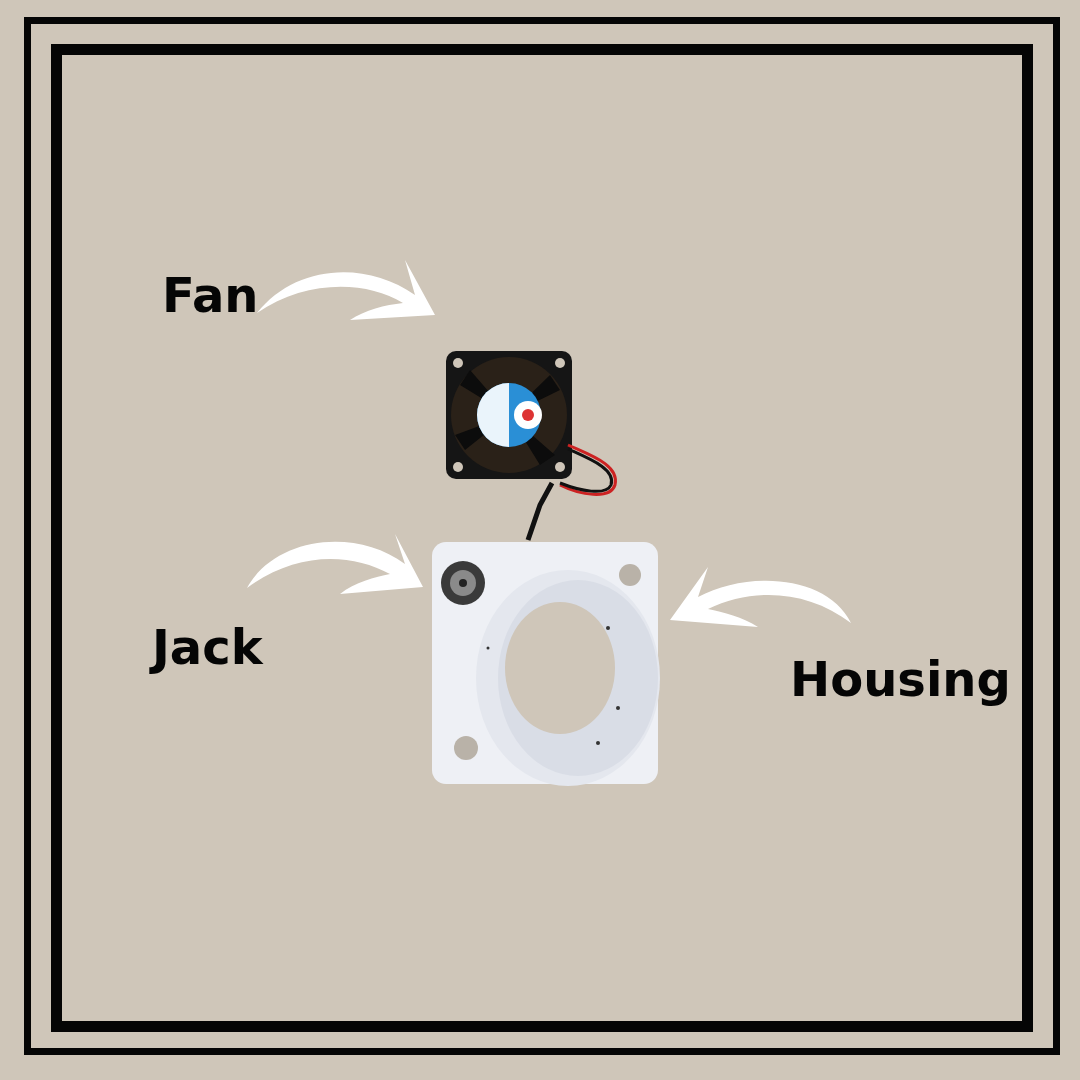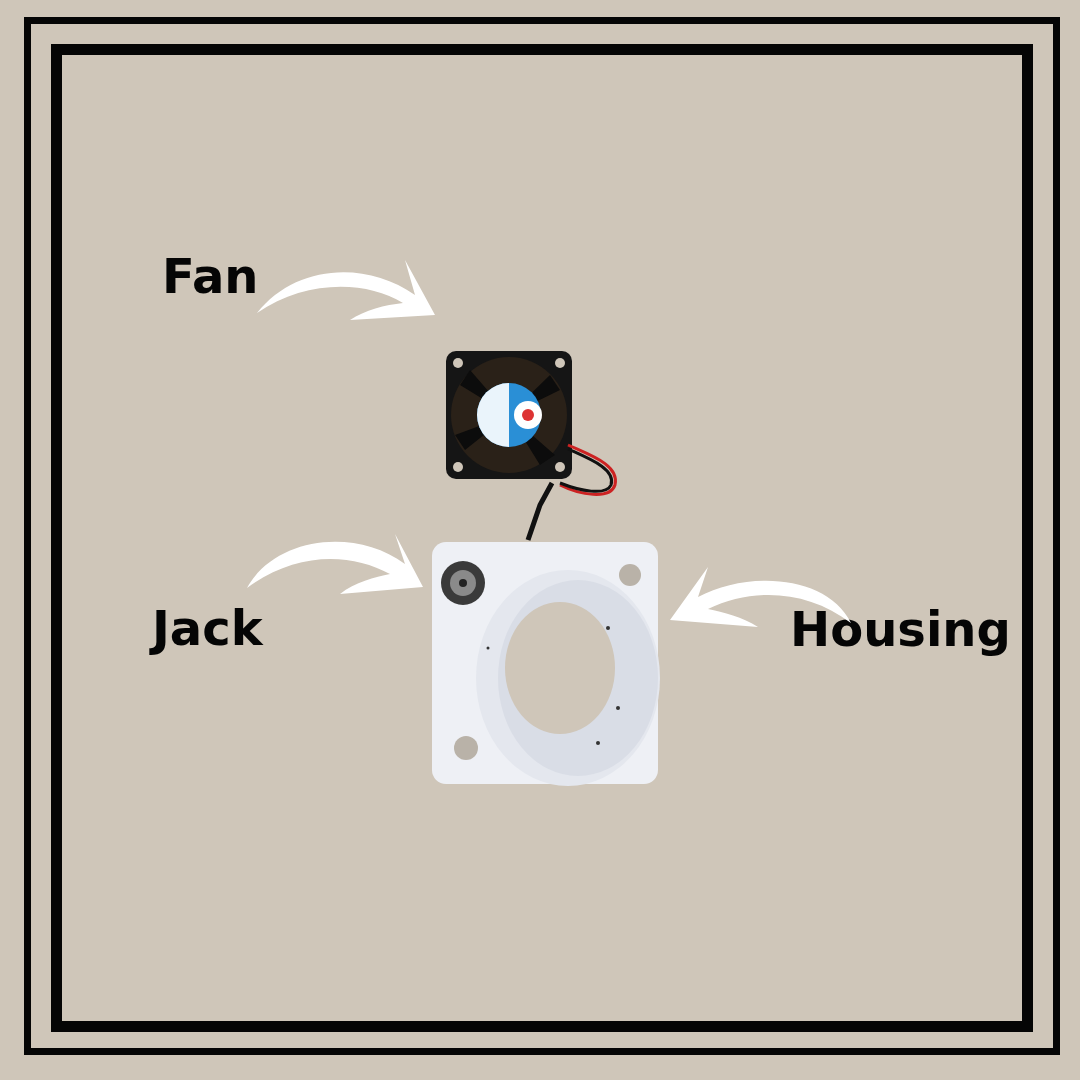--- a/index.html
+++ b/index.html
@@ -1,39 +1,39 @@
 <!DOCTYPE html>
 <html><head>
 <meta charset="utf-8">
 <style>
   html,body{margin:0;padding:0;}
   body{width:1080px;height:1080px;background:#cfc6b9;position:relative;overflow:hidden;font-family:"DejaVu Sans",sans-serif;}
   .frame-outer{position:absolute;left:24px;top:17px;width:1022px;height:1024px;border:7px solid #050505;}
   .frame-inner{position:absolute;left:51px;top:44px;width:960px;height:966px;border:11px solid #050505;}
-  .label{position:absolute;font-family:"DejaVu Sans",sans-serif;font-weight:bold;color:#050505;letter-spacing:0px;}
+  .label{position:absolute;font-family:"DejaVu Sans",sans-serif;font-weight:bold;color:#050505;letter-spacing:0px;margin-top:19px;}
   .arrow{position:absolute;}
   .product{position:absolute;}
 </style>
 </head>
 <body>
 
 <div class="frame-outer"></div>
 <div class="frame-inner"></div>
 
 <div class="label" style="left:162px;top:248px;font-size:48px;">Fan</div>
 <svg class="arrow" style="left:255px;top:255px;" width="185" height="70" viewBox="0 0 185 70">
   <path d="M2 58 C40 10, 110 5, 160 40 L150 5 L180 60 L95 65 C110 55,130 50,148 48 C110 25,50 25,2 58 Z" fill="#ffffff"></path>
 </svg>
 
 <div class="label" style="left:152px;top:600px;font-size:48px;">Jack</div>
 <svg class="arrow" style="left:245px;top:532px;" width="180" height="68" viewBox="0 0 180 68">
   <path d="M2 56 C30 5, 110 -5, 160 32 L150 2 L178 55 L95 62 C110 50,130 45,145 42 C105 20,50 20,2 56 Z" fill="#ffffff"></path>
 </svg>
 
-<div class="label" style="left:790px;top:601px;font-size:48px;">Housing</div>
+<div class="label" style="left:790px;top:632px;font-size:48px;">Housing</div>
 <svg class="arrow" style="left:668px;top:565px;" width="185" height="70" viewBox="0 0 185 70">
   <path d="M183 58 C160 10, 80 5, 30 32 L40 2 L2 55 L90 62 C75 52,55 47,40 44 C85 22,140 25,183 58 Z" fill="#ffffff"></path>
 </svg>
 
 <svg class="product" style="left:440px;top:345px;" width="185" height="200" viewBox="0 0 185 200">
   <rect x="6" y="6" width="126" height="128" rx="10" fill="#151515"></rect>
   <circle cx="69" cy="70" r="58" fill="#2a2118"></circle>
   <path d="M69 70 L20 40 L30 25 Z M69 70 L110 30 L120 45 Z M69 70 L115 110 L100 120 Z M69 70 L25 105 L15 90 Z" fill="#0c0c0c"></path>
   <circle cx="69" cy="70" r="32" fill="#2a8fd6"></circle>
   <path d="M69 38 A32 32 0 0 0 69 102 Z" fill="#ffffff" opacity="0.9"></path>

